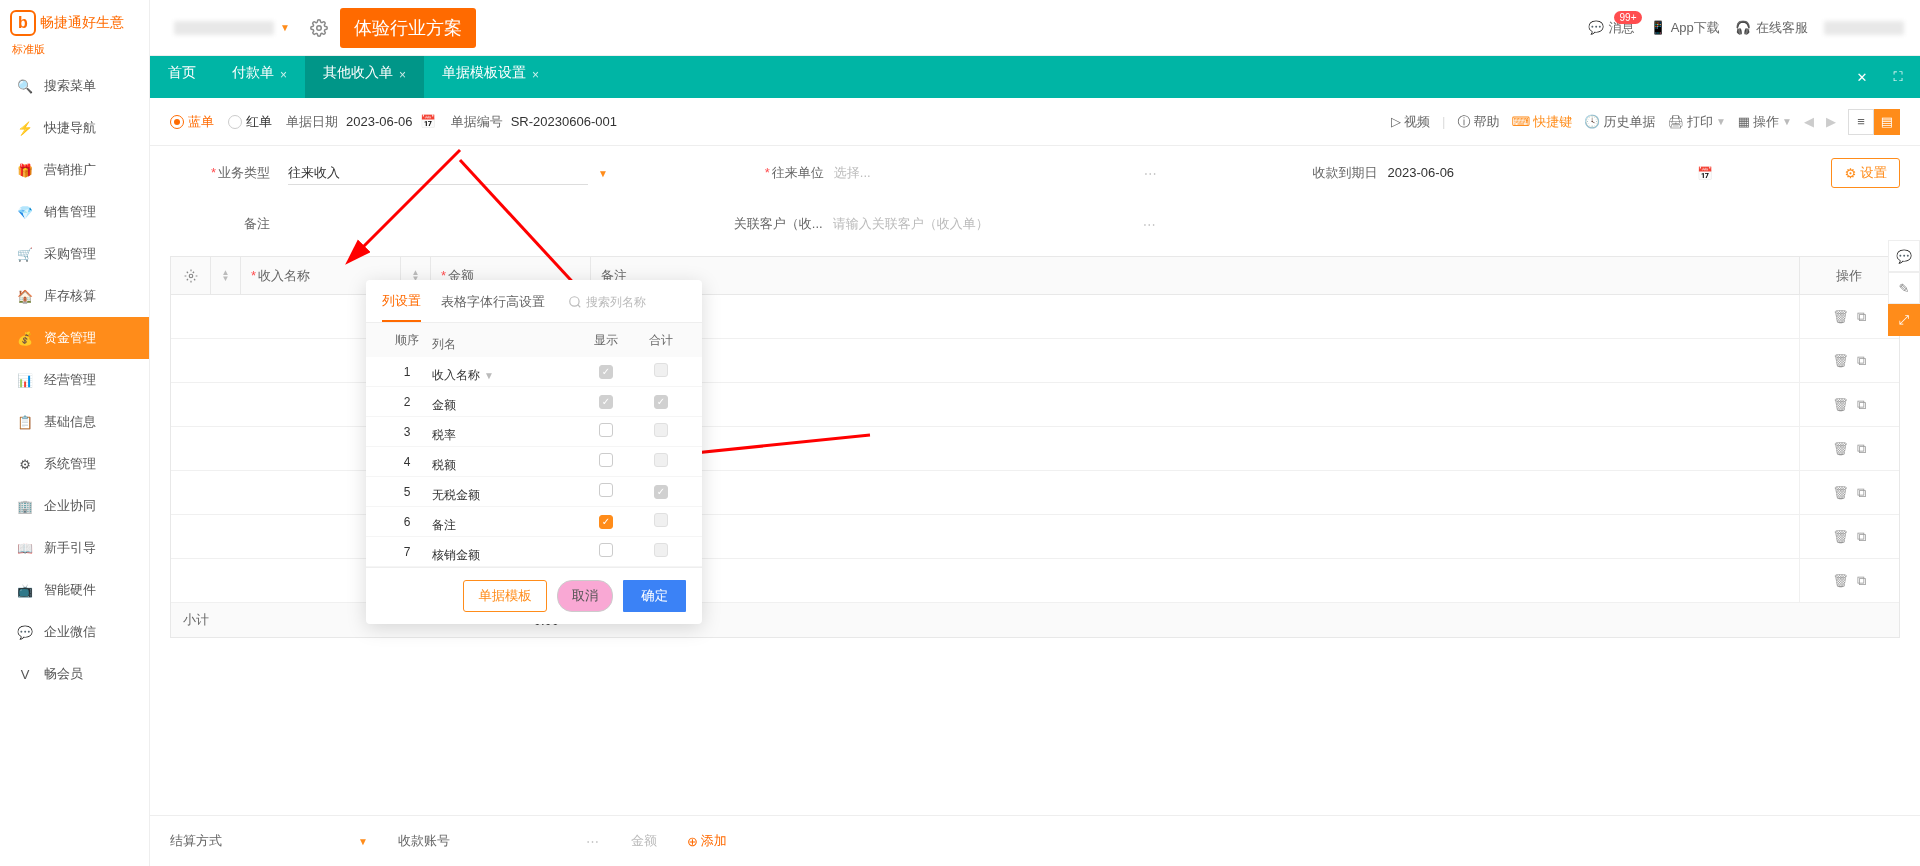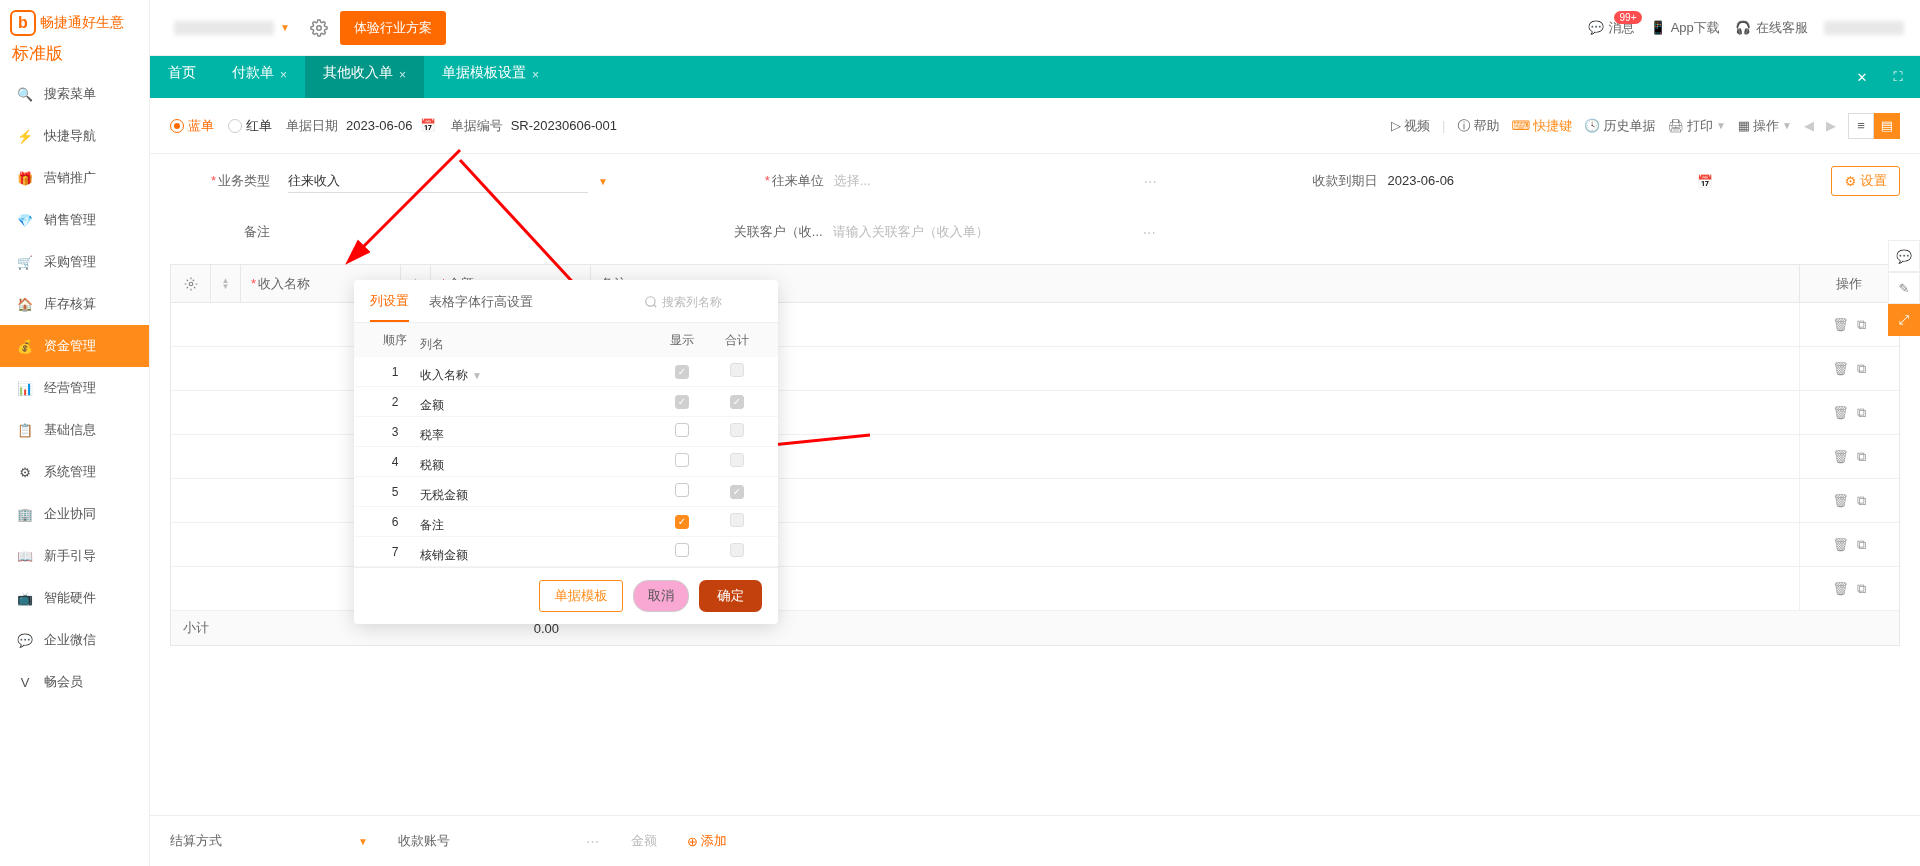--- a/index.html
+++ b/index.html
@@ -4,47 +4,47 @@
 <style>
 * { margin: 0; padding: 0; box-sizing: border-box; font-family: "Microsoft YaHei", sans-serif; }
 body { background: #f5f5f5; font-size: 13px; color: #333; overflow: hidden; }
 .app { display: flex; height: 866px; width: 1920px; }
 
 
 .sidebar { width: 150px; background: #fff; border-right: 1px solid #eee; display: flex; flex-direction: column; }
 .logo { padding: 10px; display: flex; align-items: center; gap: 4px; }
 .logo-icon { width: 26px; height: 26px; background: #fff; border: 2px solid #ff6a00; border-radius: 6px; display: flex; align-items: center; justify-content: center; color: #ff6a00; font-weight: bold; font-size: 16px; }
 .logo-text { color: #ff6a00; font-size: 14px; font-weight: 500; }
-.logo-sub { color: #ff6a00; font-size: 17px; padding-left: 12px; margin-top: -4px; margin-bottom: 8px; }
+.logo-sub { color: #ff6a00; font-size: 11px; padding-left: 12px; margin-top: -4px; margin-bottom: 8px; }
 .side-item { padding: 12px 16px; display: flex; align-items: center; gap: 10px; cursor: pointer; color: #555; }
 .side-item.active { background: #ff8c1a; color: #fff; }
 .side-item .icn { width: 18px; height: 18px; display: flex; align-items: center; justify-content: center; }
 
 
 .main { flex: 1; display: flex; flex-direction: column; background: #fff; position: relative; }
 .topbar { height: 56px; display: flex; align-items: center; padding: 0 16px; gap: 12px; border-bottom: 1px solid #eee; }
 .org-select { display: flex; align-items: center; gap: 6px; padding: 4px 8px; color: #999; }
 .org-select .blur { width: 100px; height: 14px; background: #e8e8e8; filter: blur(2px); border-radius: 2px; }
 .gear { color: #888; cursor: pointer; }
-.btn-primary { background: #ff6a00; color: #fff; border: none; padding: 8px 14px; border-radius: 3px; cursor: pointer; font-size: 13px; }
+.btn-primary { background: #ff6a00; color: #fff; border: none; padding: 8px 14px; border-radius: 3px; cursor: pointer; font-size: 18px; }
 .topbar-right { margin-left: auto; display: flex; align-items: center; gap: 16px; color: #666; }
 .topbar-right .itm { display: flex; align-items: center; gap: 4px; cursor: pointer; position: relative; }
 .badge { position: absolute; top: -8px; right: -8px; background: #ff4d4f; color: #fff; font-size: 10px; padding: 1px 6px; border-radius: 8px; }
 .blur-user { width: 80px; height: 14px; background: #e8e8e8; filter: blur(2px); border-radius: 2px; }
 
 
 .tabs { background: #00b5a5; height: 42px; display: flex; align-items: stretch; color: #fff; }
 .tab { padding: 16px 18px; display: flex; align-items: flex-end; gap: 6px; cursor: pointer; font-size: 14px; }
 .tab.active { background: #009688; }
 .tab .x { font-size: 12px; opacity: .8; }
 .tabs-right { margin-left: auto; display: flex; align-items: center; padding-right: 8px; gap: 8px; }
 .tabs-right .ticn { width: 28px; height: 28px; display: flex; align-items: center; justify-content: center; cursor: pointer; }
 
 
-.toolbar { height: 56px; display: flex; align-items: center; padding: 0 20px; gap: 14px; border-bottom: 1px solid #eee; text-align: center; }
+.toolbar { height: 48px; display: flex; align-items: center; padding: 0 20px; gap: 14px; border-bottom: 1px solid #eee; text-align: center; }
 .radio-group { display: flex; gap: 14px; }
 .radio { display: flex; align-items: center; gap: 4px; cursor: pointer; }
 .radio .dot { width: 14px; height: 14px; border: 1px solid #ccc; border-radius: 50%; display: flex; align-items: center; justify-content: center; }
 .radio.sel .dot { border-color: #ff6a00; }
 .radio.sel .dot::after { content: ""; width: 6px; height: 6px; background: #ff6a00; border-radius: 50%; }
 .radio.sel { color: #ff6a00; }
 .field-inline { display: flex; align-items: center; gap: 8px; }
 .field-inline .lbl { color: #666; }
 .toolbar-right { margin-left: auto; display: flex; align-items: center; gap: 12px; color: #666; }
 .toolbar-right .tbtn { display: flex; align-items: center; gap: 3px; cursor: pointer; }
@@ -76,21 +76,21 @@
 .th.op-col { width: 100px; justify-content: center; border-left: 1px solid #e8e8e8; }
 .tbody .tr { display: flex; height: 44px; border-bottom: 1px solid #f0f0f0; }
 .tbody .td { display: flex; align-items: center; padding: 0 10px; }
 .td.op { margin-left: auto; width: 100px; justify-content: center; gap: 8px; color: #999; border-left: 1px solid #f0f0f0; }
 .td.op .icn { cursor: pointer; }
 .subtotal { display: flex; background: #fafafa; height: 34px; align-items: center; }
 .subtotal .st-lbl { width: 60px; padding-left: 12px; color: #666; }
 .subtotal .st-val { width: 340px; text-align: right; padding-right: 12px; font-weight: 500; }
 
 
-.popup { position: absolute; top: 280px; left: 204px; width: 424px; background: #fff; box-shadow: 0 4px 20px rgba(0,0,0,.15); border-radius: 4px; z-index: 100; }
+.popup { position: absolute; top: 280px; left: 216px; width: 336px; background: #fff; box-shadow: 0 4px 20px rgba(0,0,0,.15); border-radius: 4px; z-index: 100; }
 .popup-tabs { display: flex; padding: 12px 16px 0; gap: 20px; border-bottom: 1px solid #eee; align-items: center; }
 .ptab { padding-bottom: 10px; cursor: pointer; color: #666; }
 .ptab.active { color: #ff6a00; border-bottom: 2px solid #ff6a00; }
 .psearch { margin-left: auto; display: flex; align-items: center; gap: 4px; padding-bottom: 10px; }
 .psearch input { border: none; outline: none; font-size: 12px; width: 100px; }
 .psearch input::placeholder { color: #bbb; }
 .ptable { max-height: 240px; overflow-y: auto; position: relative; }
 .ptable::-webkit-scrollbar { width: 8px; }
 .ptable::-webkit-scrollbar-thumb { background: #ccc; border-radius: 4px; }
 .phead { display: flex; background: #fafafa; height: 34px; align-items: center; padding: 0 16px; color: #666; font-size: 12px; }
@@ -101,21 +101,21 @@
 .prow { display: flex; height: 30px; align-items: center; padding: 0 16px; border-bottom: 1px solid #f5f5f5; font-size: 12px; }
 .cbx { width: 14px; height: 14px; border: 1px solid #ccc; border-radius: 3px; display: inline-flex; align-items: center; justify-content: center; }
 .cbx.checked { background: #ff8c1a; border-color: #ff8c1a; color: #fff; font-size: 10px; }
 .cbx.checked::after { content: "✓"; }
 .cbx.gray-checked { background: #d0d0d0; border-color: #d0d0d0; color: #fff; font-size: 10px; }
 .cbx.gray-checked::after { content: "✓"; }
 .cbx.disabled { background: #f0f0f0; border-color: #e0e0e0; }
 .pfooter { display: flex; justify-content: flex-end; gap: 10px; padding: 12px 16px; border-top: 1px solid #eee; }
 .btn-outline-orange { border: 1px solid #ff8c1a; color: #ff8c1a; background: #fff; padding: 6px 14px; border-radius: 3px; cursor: pointer; }
 .btn-outline { border: 1px solid #ccc; color: #555; background: #f9a8d4; padding: 6px 14px; border-radius: 15px; cursor: pointer; }
-.btn-orange { border: none; background: #c2410c; color: #fff; padding: 6px 18px; border-radius: 7px; cursor: pointer; }
+.btn-orange { border: none; background: #3b82f6; color: #fff; padding: 6px 18px; border-radius: 1px; cursor: pointer; }
 .expand { color: #bbb; font-size: 10px; margin-left: 4px; }
 
 
 .bottom-row { display: flex; align-items: center; padding: 16px 20px; gap: 30px; margin-top: auto; border-top: 1px solid #eee; }
 .bottom-row .bf { display: flex; align-items: center; gap: 8px; }
 .add-link { color: #ff6a00; cursor: pointer; display: flex; align-items: center; gap: 3px; }
 
 
 .arrow { position: absolute; pointer-events: none; z-index: 50; }
 

